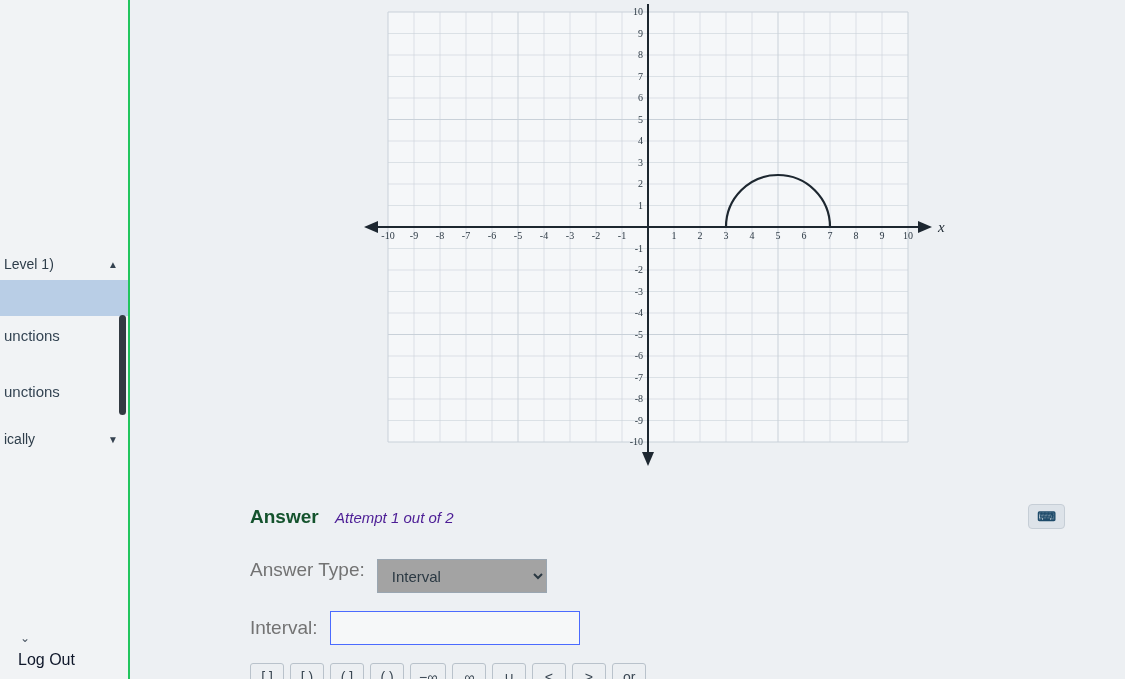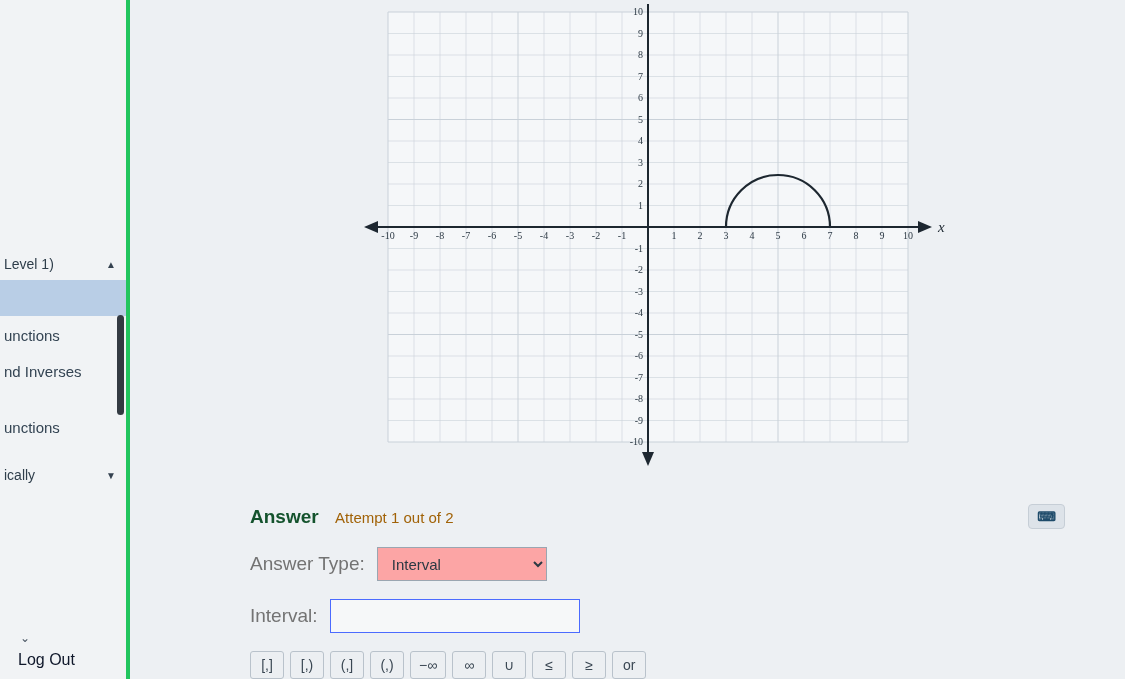--- a/index.html
+++ b/index.html
@@ -14,21 +14,21 @@
   .app {
     display: flex;
     width: 100%; height: 100%;
   }
   
   .sidebar {
     width: 130px;
     flex: 0 0 130px;
     height: 100%;
     background: #f1f3f5;
-    border-right: 4px solid #22c55e;
+    border-right: 2px solid #22c55e;
     position: relative;
     padding-top: 250px;
   }
   .side-scroll {
     position: absolute;
     right: 2px;
     top: 315px;
     width: 7px;
     height: 100px;
     background: #333a42;
@@ -100,21 +100,22 @@
     margin-bottom: 18px;
   }
   .answer-label {
     font-weight: 700;
     font-size: 19px;
     color: #14532d;
     margin-right: 12px;
   }
   .attempt {
     font-size: 15px;
-    color: #a16207;
+    color: #4c1d95;
+    font-style: italic;
   }
   .keypad-btn {
     background: #dde3e9;
     border: 1px solid #c6ced6;
     border-radius: 4px;
     padding: 4px 8px;
     font-size: 13px;
     color: #1e4b6a;
     font-weight: 700;
   }
@@ -126,24 +127,25 @@
   .row-label {
     font-size: 19px;
     color: #737373;
     margin-right: 12px;
     font-weight: 500;
   }
   select.answer-type {
     font-size: 15px;
     padding: 6px 10px;
     border: 1px solid #9aa6b1;
-    background: #fca5a5;
+    background: #a3a3a3;
     color: #2b3943;
     width: 170px;
     height: 34px;
+    margin-top: 12px;
   }
   .interval-input {
     width: 250px;
     height: 34px;
     border: 1px solid #4b6bff;
     background: rgba(255,255,255,0.5);
     padding: 4px 8px;
     font-size: 15px;
   }
   .symbols {
@@ -186,23 +188,20 @@
     <div class="side-group-head">
       <span>Level 1)</span>
       <span class="caret">▲</span>
     </div>
 
     <div class="side-item active">
       <span></span>
     </div>
     <div class="side-item">
       <span>unctions</span>
-    </div>
-    <div class="side-item">
-      <span>nd Inverses</span>
     </div>
     <div class="side-item" style="margin-top:22px">
       <span>unctions</span>
     </div>
     <div class="side-group-head" style="margin-top:17px">
       <span>ically</span>
       <span class="caret">▼</span>
     </div>
 
     <div class="side-bottom">

